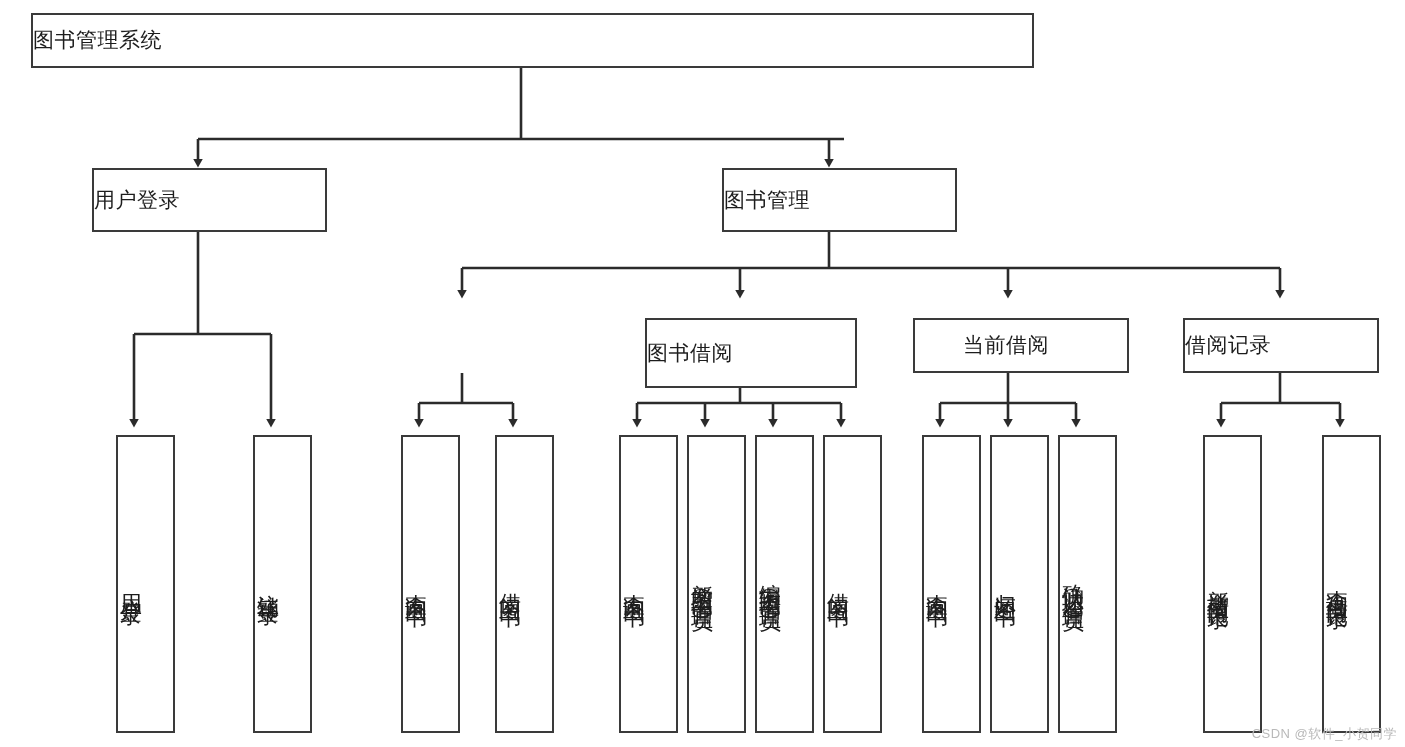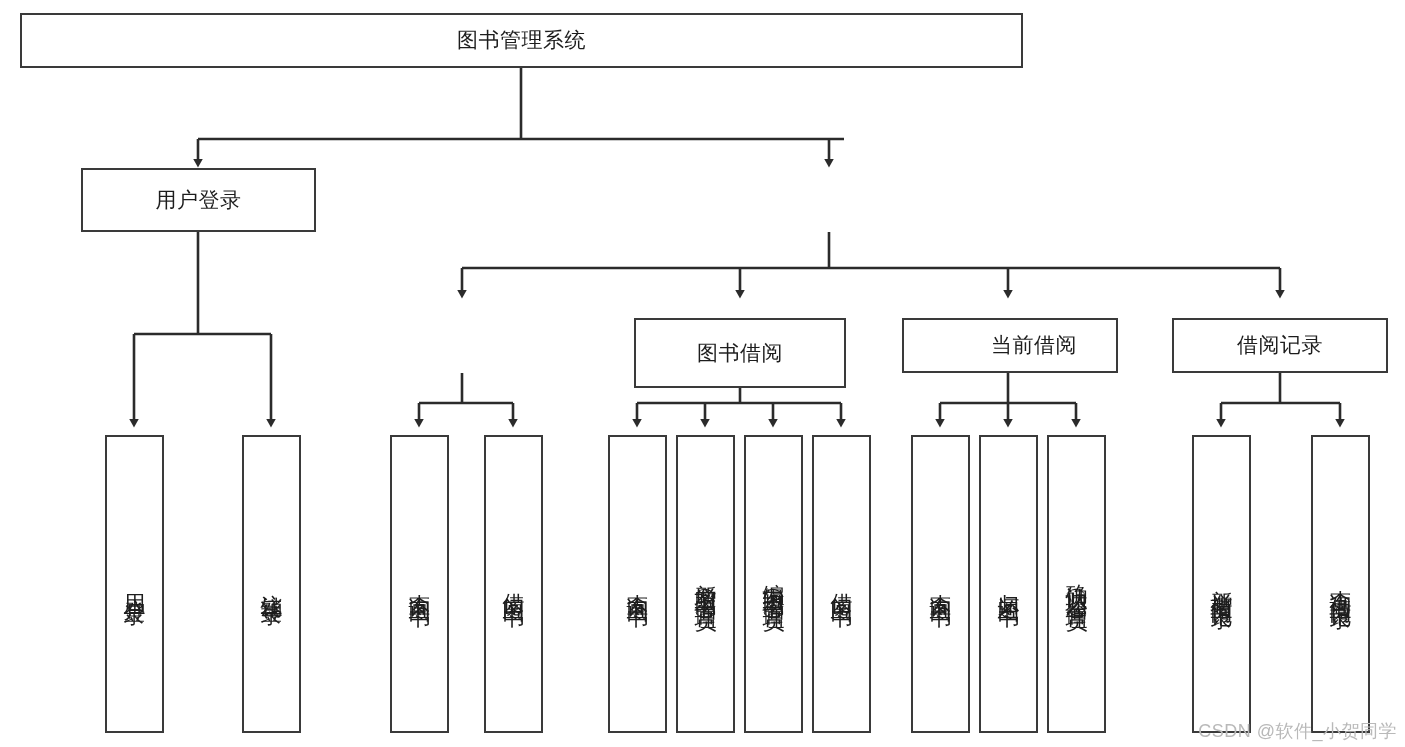--- a/index.html
+++ b/index.html
@@ -27,43 +27,44 @@
     height: 747px;
     display: block;
   }
   .node-box {
     position: absolute;
     box-sizing: border-box;
     background: #ffffff;
     border: 2px solid #3a3a3a;
     display: flex;
     align-items: center;
-    justify-content: center;
+    justify-content: flex-start;
     overflow: hidden;
+    margin-left: 11px;
   }
   .node-label {
     color: #1d1d1d;
     font-size: 21px;
     line-height: 1.18;
     letter-spacing: 0.5px;
     white-space: nowrap;
     text-align: center;
   }
   .node-label.vertical {
     writing-mode: vertical-rl;
     text-orientation: upright;
     letter-spacing: 4px;
     font-size: 22px;
   }
   .watermark {
     position: absolute;
     right: 8px;
     bottom: 4px;
     color: #b9b9b9;
-    font-size: 18px;
+    font-size: 13px;
     letter-spacing: 0.5px;
     white-space: nowrap;
     z-index: 5;
   }
 </style>
 </head>
 <body>
 
 <div id="diagram-root">
 
@@ -129,28 +130,31 @@
     </g>
   </svg>
 
   <div class="node-box" style="left:20px; top:13px; width:1003px; height:55px;">
     <span class="node-label">图书管理系统</span>
   </div>
 
   <div class="node-box" style="left:81px; top:168px; width:235px; height:64px;">
     <span class="node-label">用户登录</span>
   </div>
+  <div class="node-box" style="left:711px; top:168px; width:235px; height:64px;">
+    <span class="node-label">图书管理</span>
+  </div>
 
   <div class="node-box" style="left:634px; top:318px; width:212px; height:70px;">
     <span class="node-label">图书借阅</span>
   </div>
   <div class="node-box" style="left:902px; top:318px; width:216px; height:55px;padding-left:48px;">
     <span class="node-label">当前借阅</span>
   </div>
-  <div class="node-box" style="left:1172px; top:318px; width:216px; height:55px;">
+  <div class="node-box" style="left:1172px; top:318px; width:196px; height:55px;">
     <span class="node-label">借阅记录</span>
   </div>
 
   <div class="node-box" style="left:105px; top:435px; width:59px; height:298px;">
     <span class="node-label vertical">用户登录</span>
   </div>
   <div class="node-box" style="left:242px; top:435px; width:59px; height:298px;">
     <span class="node-label vertical">注销登录</span>
   </div>
 

